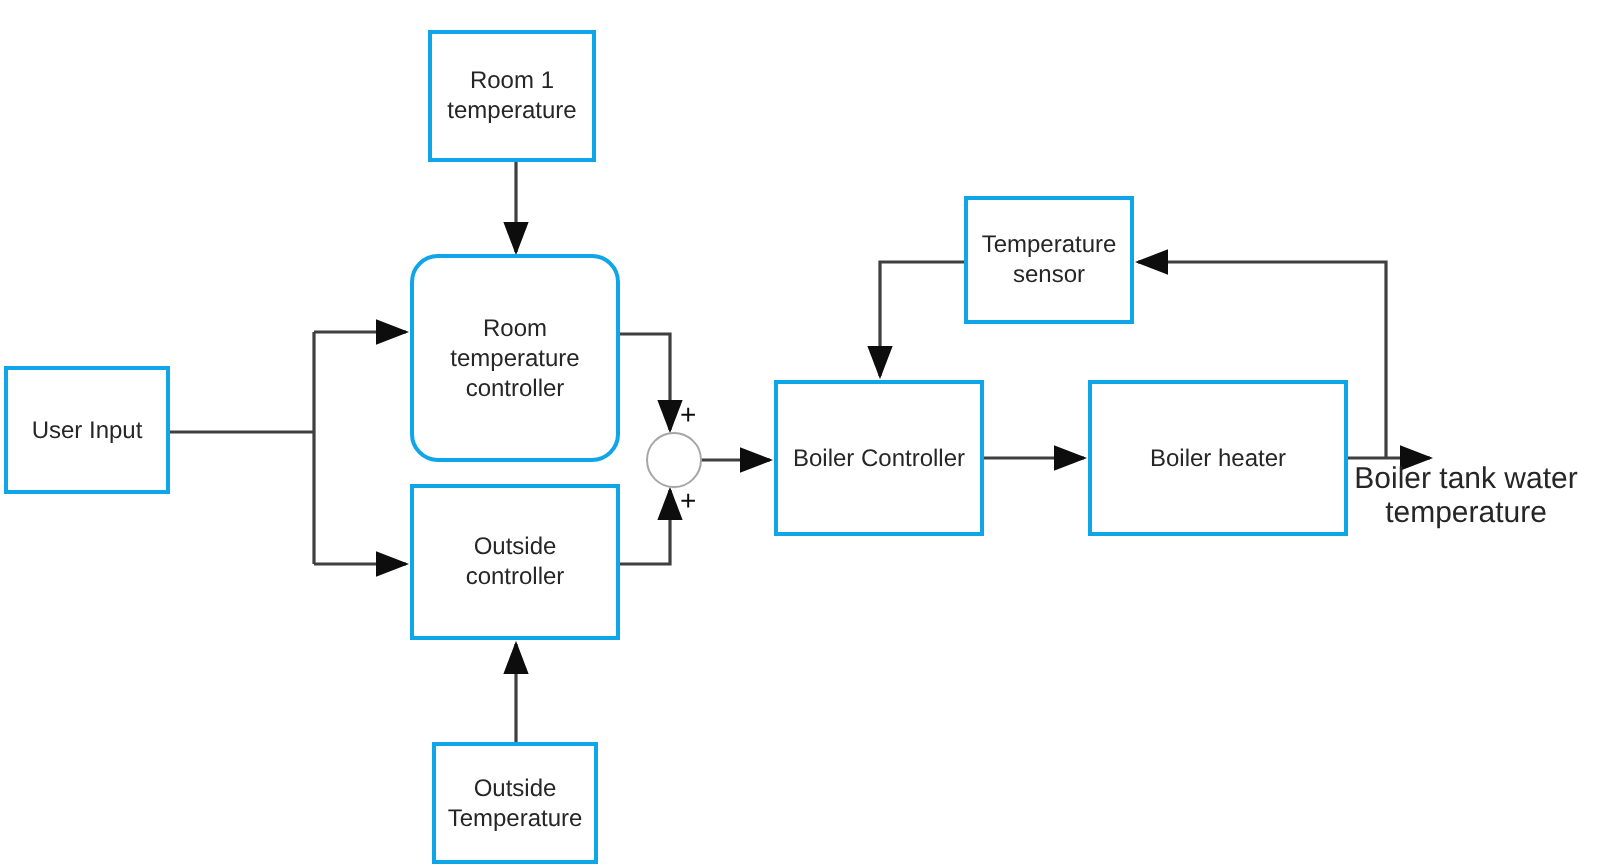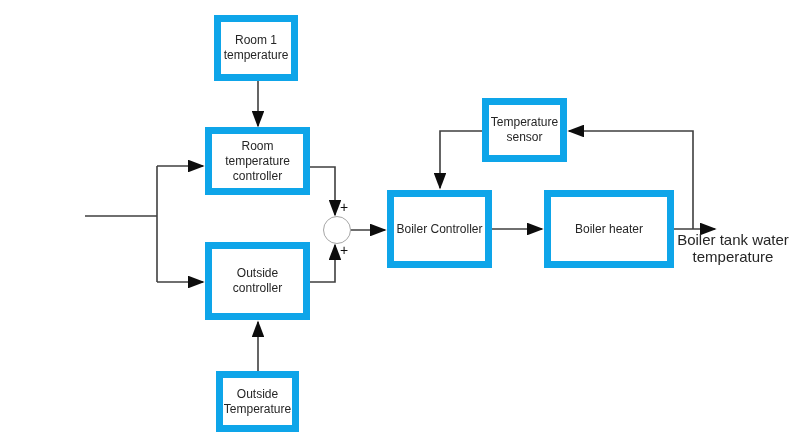--- a/index.html
+++ b/index.html
@@ -16,21 +16,21 @@
     overflow: hidden;
   }
   .wires {
     position: absolute;
     left: 0;
     top: 0;
   }
   .node {
     position: absolute;
     background: #ffffff;
-    border: 7px solid #0ea5e9;
+    border: 2px solid #0ea5e9;
     display: flex;
     align-items: center;
     justify-content: center;
     text-align: center;
     box-sizing: border-box;
   }
   .node-label {
     font-size: 12px;
     line-height: 15px;
     color: #262626;
@@ -48,21 +48,21 @@
     top: 231px;
     width: 148px;
     text-align: center;
     font-size: 15px;
     line-height: 17px;
     color: #262626;
     white-space: pre-line;
   }
   
   #n-room1        { left: 214px; top: 15px;  width: 84px;  height: 66px; }
-  #n-roomctrl     { left: 205px; top: 127px; width: 105px; height: 68px; }
+  #n-roomctrl     { left: 205px; top: 127px; width: 105px; height: 104px; border-radius: 14px; }
   #n-userinput    { left: 2px;   top: 183px; width: 83px;  height: 64px; }
   #n-outsidectrl  { left: 205px; top: 242px; width: 105px; height: 78px; }
   #n-outsidetemp  { left: 216px; top: 371px; width: 83px;  height: 61px; }
   #n-tempsensor   { left: 482px; top: 98px;  width: 85px;  height: 64px; }
   #n-boilerctrl   { left: 387px; top: 190px; width: 105px; height: 78px; }
   #n-boilerheater { left: 544px; top: 190px; width: 130px; height: 78px; }
 </style>
 </head>
 <body>
 
@@ -96,20 +96,23 @@
     <span class="node-label">Room 1
 temperature</span>
   </div>
 
   <div class="node" id="n-roomctrl">
     <span class="node-label">Room
 temperature
 controller</span>
   </div>
 
+  <div class="node" id="n-userinput">
+    <span class="node-label">User Input</span>
+  </div>
 
   <div class="node" id="n-outsidectrl">
     <span class="node-label">Outside
 controller</span>
   </div>
 
   <div class="node" id="n-outsidetemp">
     <span class="node-label">Outside
 Temperature</span>
   </div>

